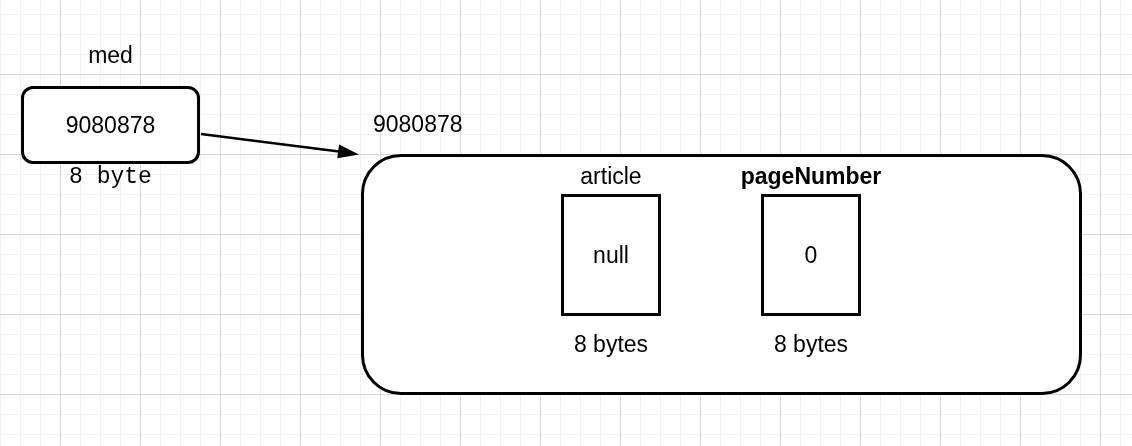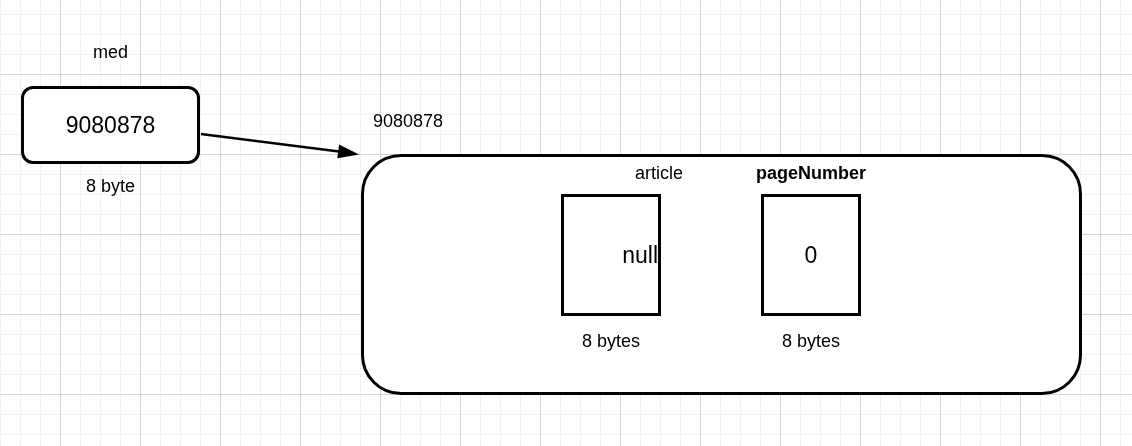--- a/index.html
+++ b/index.html
@@ -18,47 +18,47 @@
     background-image:
       linear-gradient(90deg,  #d6d6d6 1px, transparent 1px),
       linear-gradient(180deg, #d6d6d6 1px, transparent 1px),
       linear-gradient(90deg,  #f2f2f2 1px, transparent 1px),
       linear-gradient(180deg, #f2f2f2 1px, transparent 1px);
     background-size: 80px 100%, 100% 80px, 20px 100%, 100% 20px;
     background-position: 60px 0, 0 74px, 0 0, 0 14px;
   }
   .txt {
     position: absolute;
-    font-size: 18px;
+    font-size: 23px;
     line-height: 1.2;
     text-align: center;
     white-space: nowrap;
     color: #000;
   }
   .shape {
     position: absolute;
     background: #ffffff;
     border: 3px solid #000000;
     display: flex;
     align-items: center;
     justify-content: center;
     font-size: 23px;
   }
   
   .pointer-box   { left: 21px;  top: 86px;  width: 179px; height: 78px;  border-radius: 12px; }
   .med-label     { left: 21px;  top: 42px;  width: 179px; }
-  .pointer-size  { left: 21px;  top: 176px; width: 179px; }
+  .pointer-size  { left: 21px;  top: 164px; width: 179px; font-family: Liberation Mono, monospace; }
   
   .arrow-svg { position: absolute; left: 0; top: 0; width: 1132px; height: 446px; }
   
   .address-label { left: 373px; top: 111px; text-align: left; }
   .object-box    { left: 361px; top: 154px; width: 721px; height: 241px; border-radius: 40px; }
   
-  .f0-label { left: 583px; top: 163px; width: 100px; text-align: right; }
-  .f0-box   { left: 561px; top: 194px; width: 100px; height: 122px; justify-content: flex-end; }
+  .f0-label { left: 561px; top: 163px; width: 100px; }
+  .f0-box   { left: 561px; top: 194px; width: 100px; height: 122px; }
   .f0-size  { left: 546px; top: 331px; width: 130px; }
   
   .f1-label { left: 731px; top: 163px; width: 160px; font-weight: bold; }
   .f1-box   { left: 761px; top: 194px; width: 100px; height: 122px; }
   .f1-size  { left: 746px; top: 331px; width: 130px; }
 </style>
 </head>
 <body>
 
 <div class="canvas">

